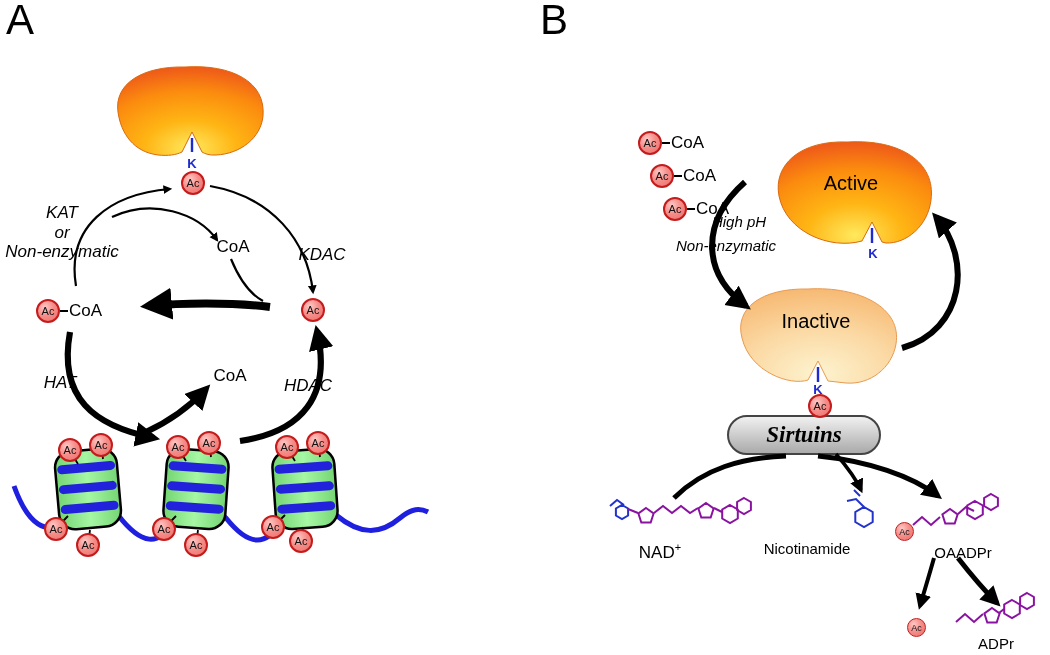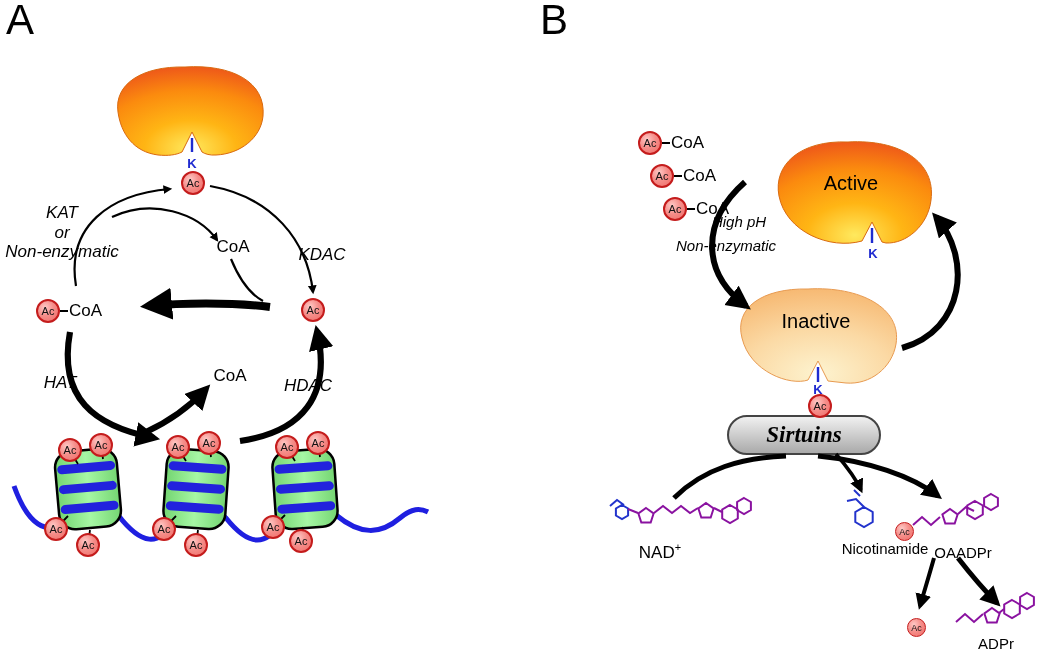--- a/index.html
+++ b/index.html
@@ -239,20 +239,20 @@
 
   <div class="lbl f20 centered" style="left:816px; top:321px;">Inactive</div>
   <div class="k-label centered" style="left:818px; top:389px;">K</div>
   <div class="ac-chip" style="left:808px; top:394px;">Ac</div>
 
   <div class="lbl sirtuins-text centered" style="position:absolute; left:804px; top:435px;font-family:Liberation Serif, serif;">Sirtuins</div>
 
   <div class="lbl f17 centered" style="left:660px; top:546px;margin-top:6px;">
     <span>NAD</span><sup>+</sup>
   </div>
-  <div class="lbl f15 centered" style="left:885px; top:549px;">Nicotinamide</div>
+  <div class="lbl f15 centered" style="left:807px; top:549px;">Nicotinamide</div>
   <div class="lbl f15 centered" style="left:963px; top:553px;">OAADPr</div>
   <div class="lbl f15 centered" style="left:996px; top:644px;">ADPr</div>
 
   <div class="ac-chip sm" style="left:895px; top:522px;">Ac</div>
   <div class="ac-chip sm" style="left:907px; top:618px;">Ac</div>
 
 </div>
 
 </body></html>

